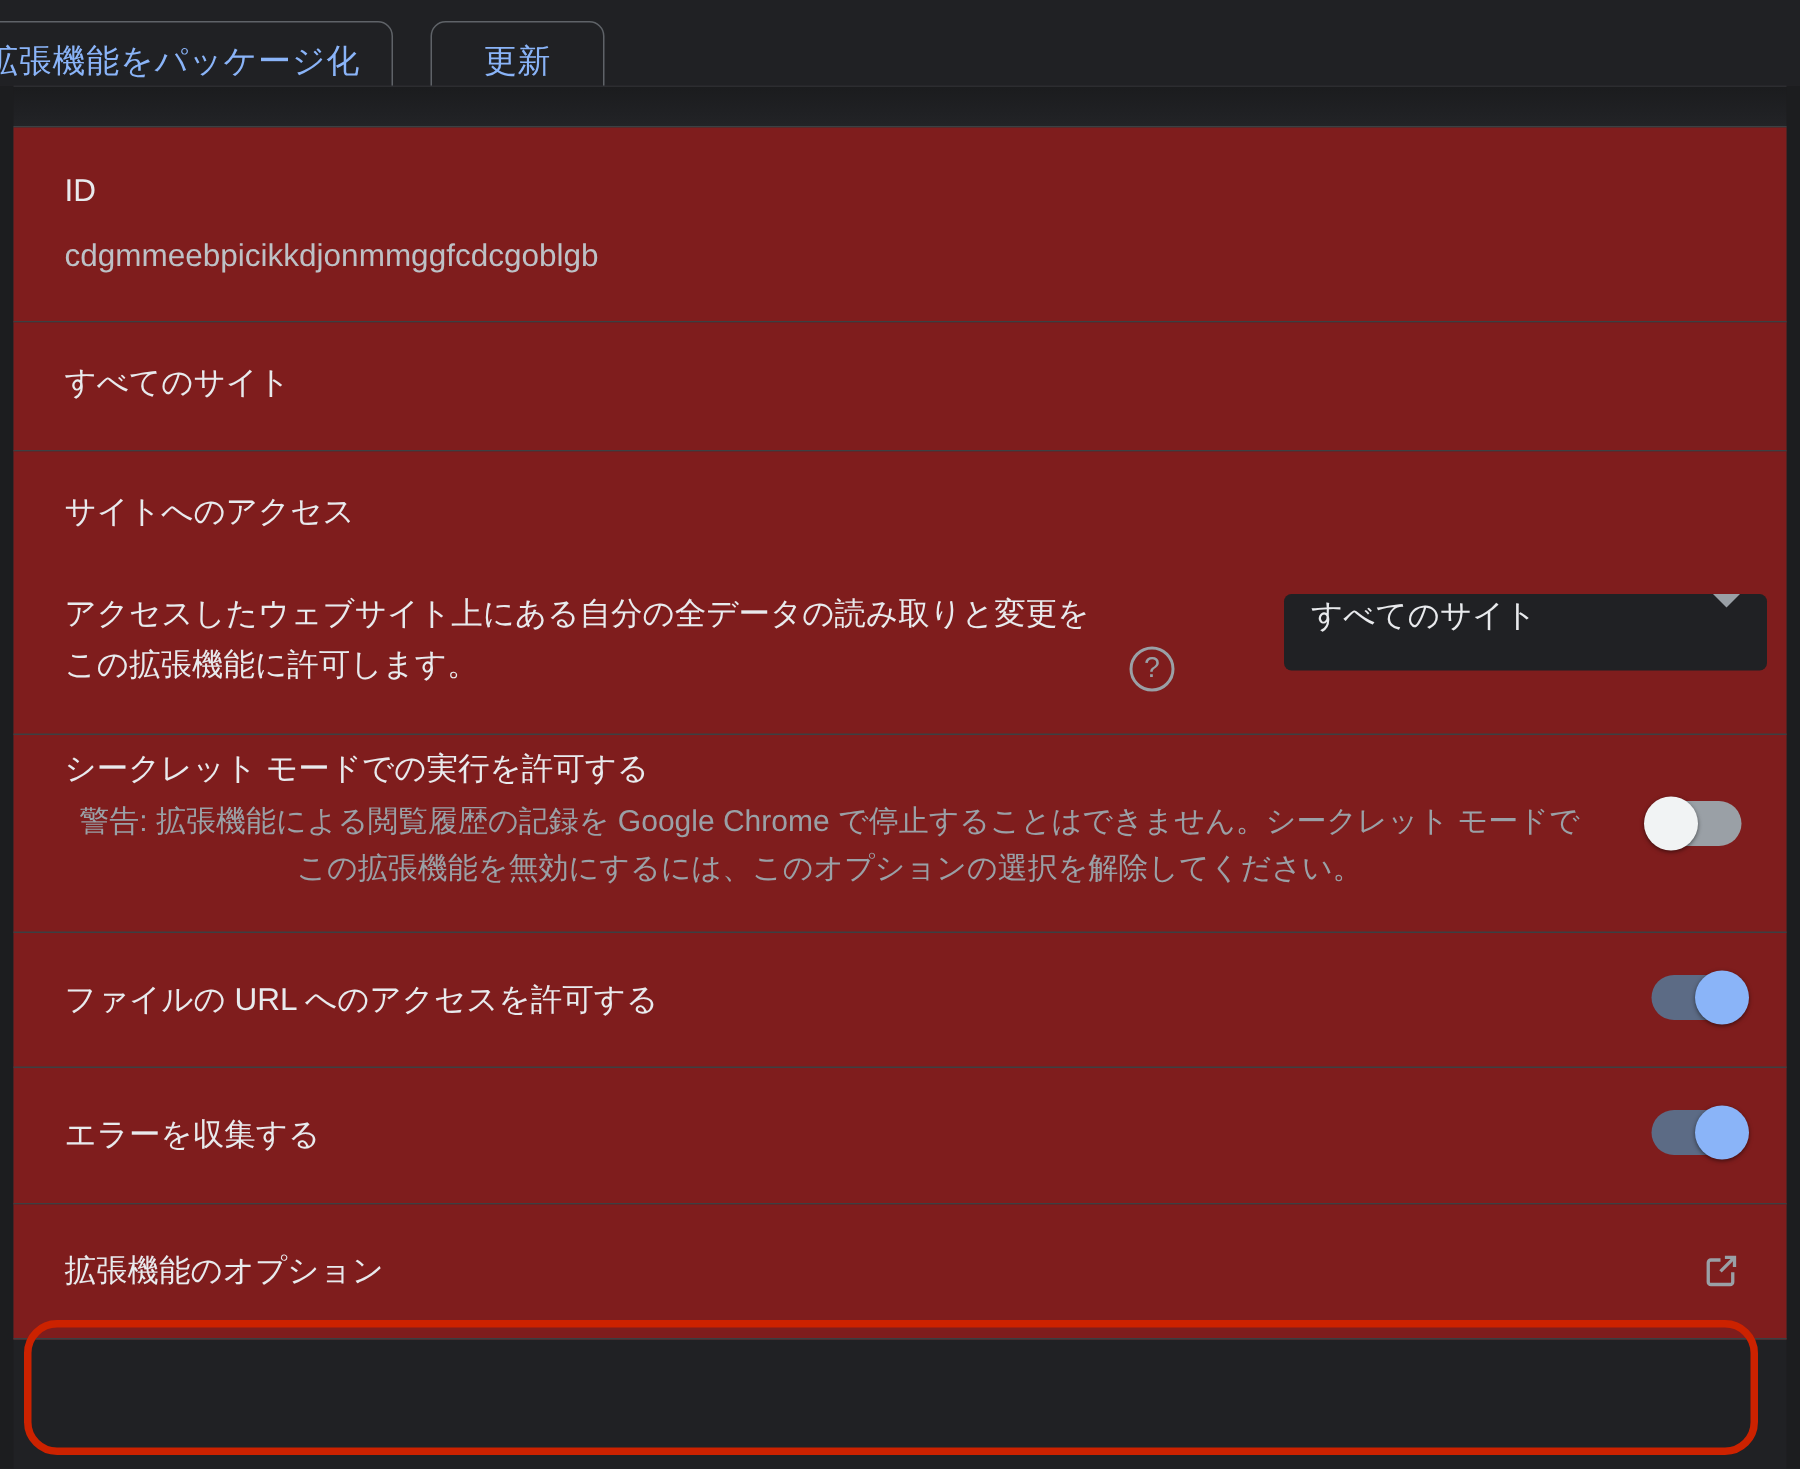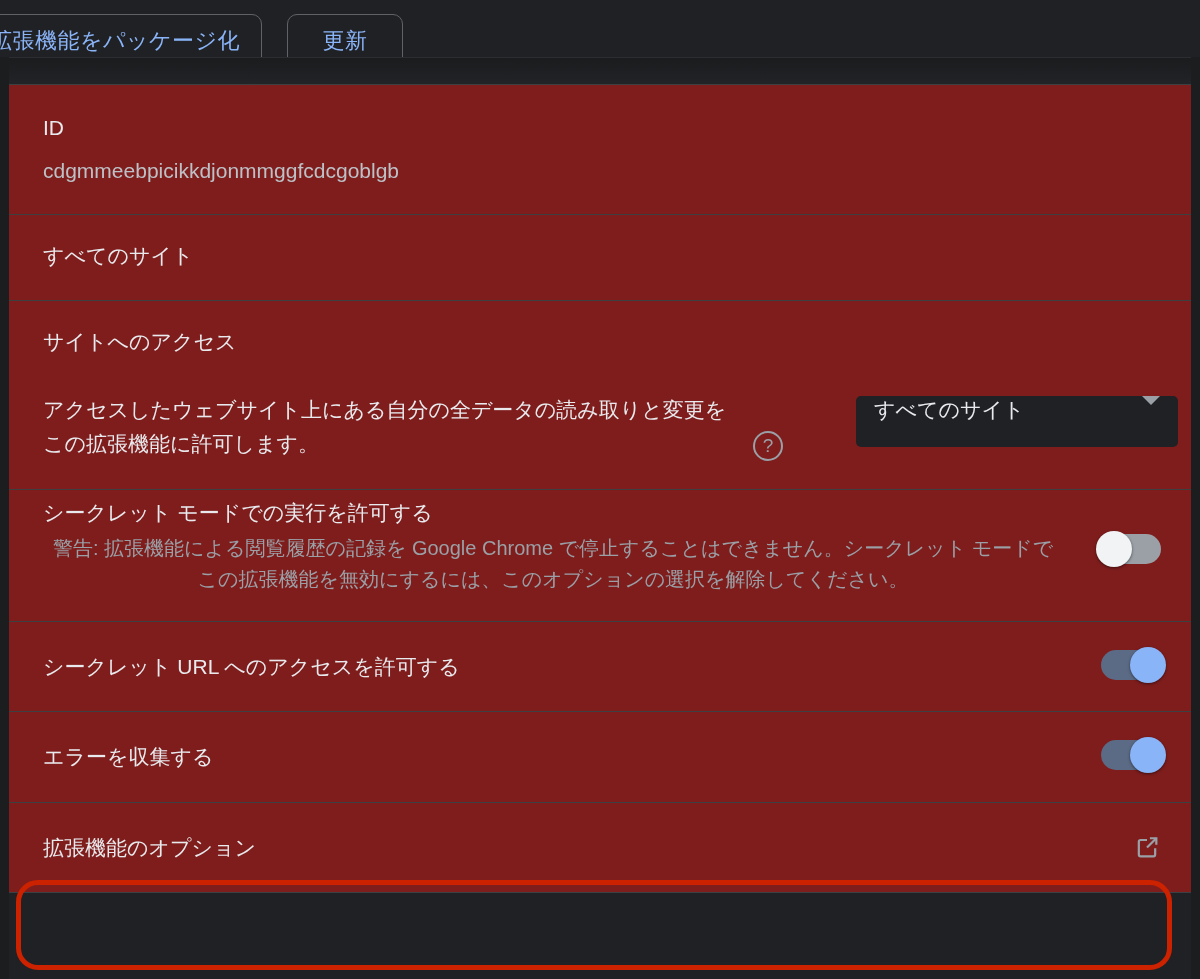--- a/index.html
+++ b/index.html
@@ -288,21 +288,21 @@
 
     <div class="row row-toggle row-incognito">
       <div class="row-title">シークレット モードでの実行を許可する</div>
       <div class="row-sub">警告: 拡張機能による閲覧履歴の記録を Google Chrome で停止することはできません。シークレット モードでこの拡張機能を無効にするには、このオプションの選択を解除してください。</div>
       <div class="toggle off">
         <div class="knob"></div>
       </div>
     </div>
 
     <div class="row row-toggle row-fileurl">
-      <div class="row-title">シークレット URL へのアクセスを許可する</div>
+      <div class="row-title">ファイルの URL へのアクセスを許可する</div>
       <div class="toggle on">
         <div class="knob"></div>
       </div>
     </div>
 
     <div class="row row-toggle row-errors">
       <div class="row-title">エラーを収集する</div>
       <div class="toggle on">
         <div class="knob"></div>
       </div>

